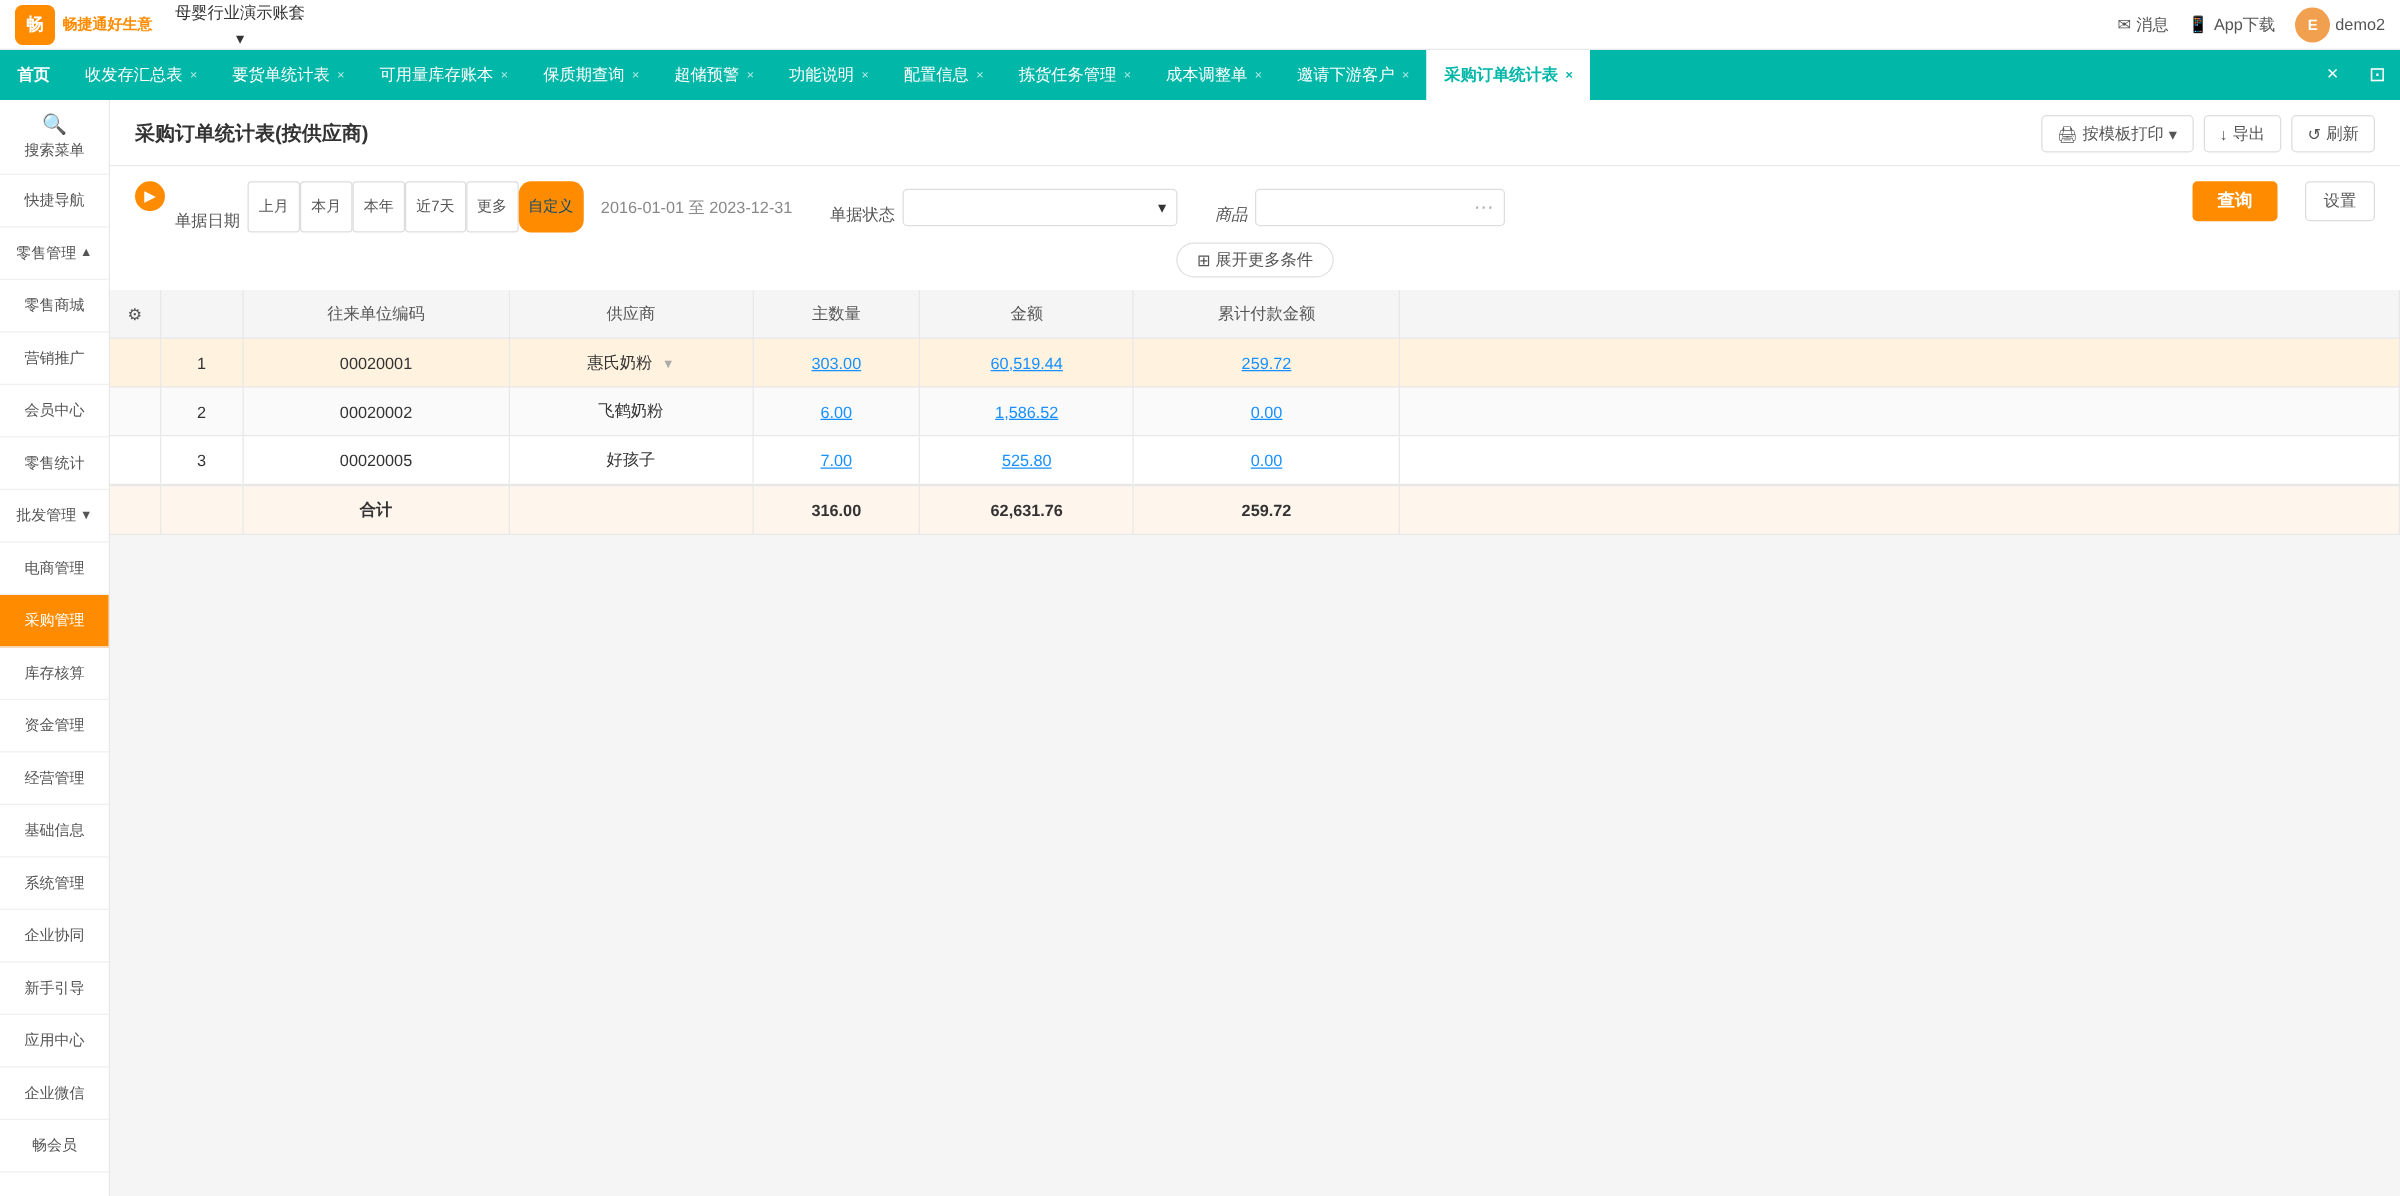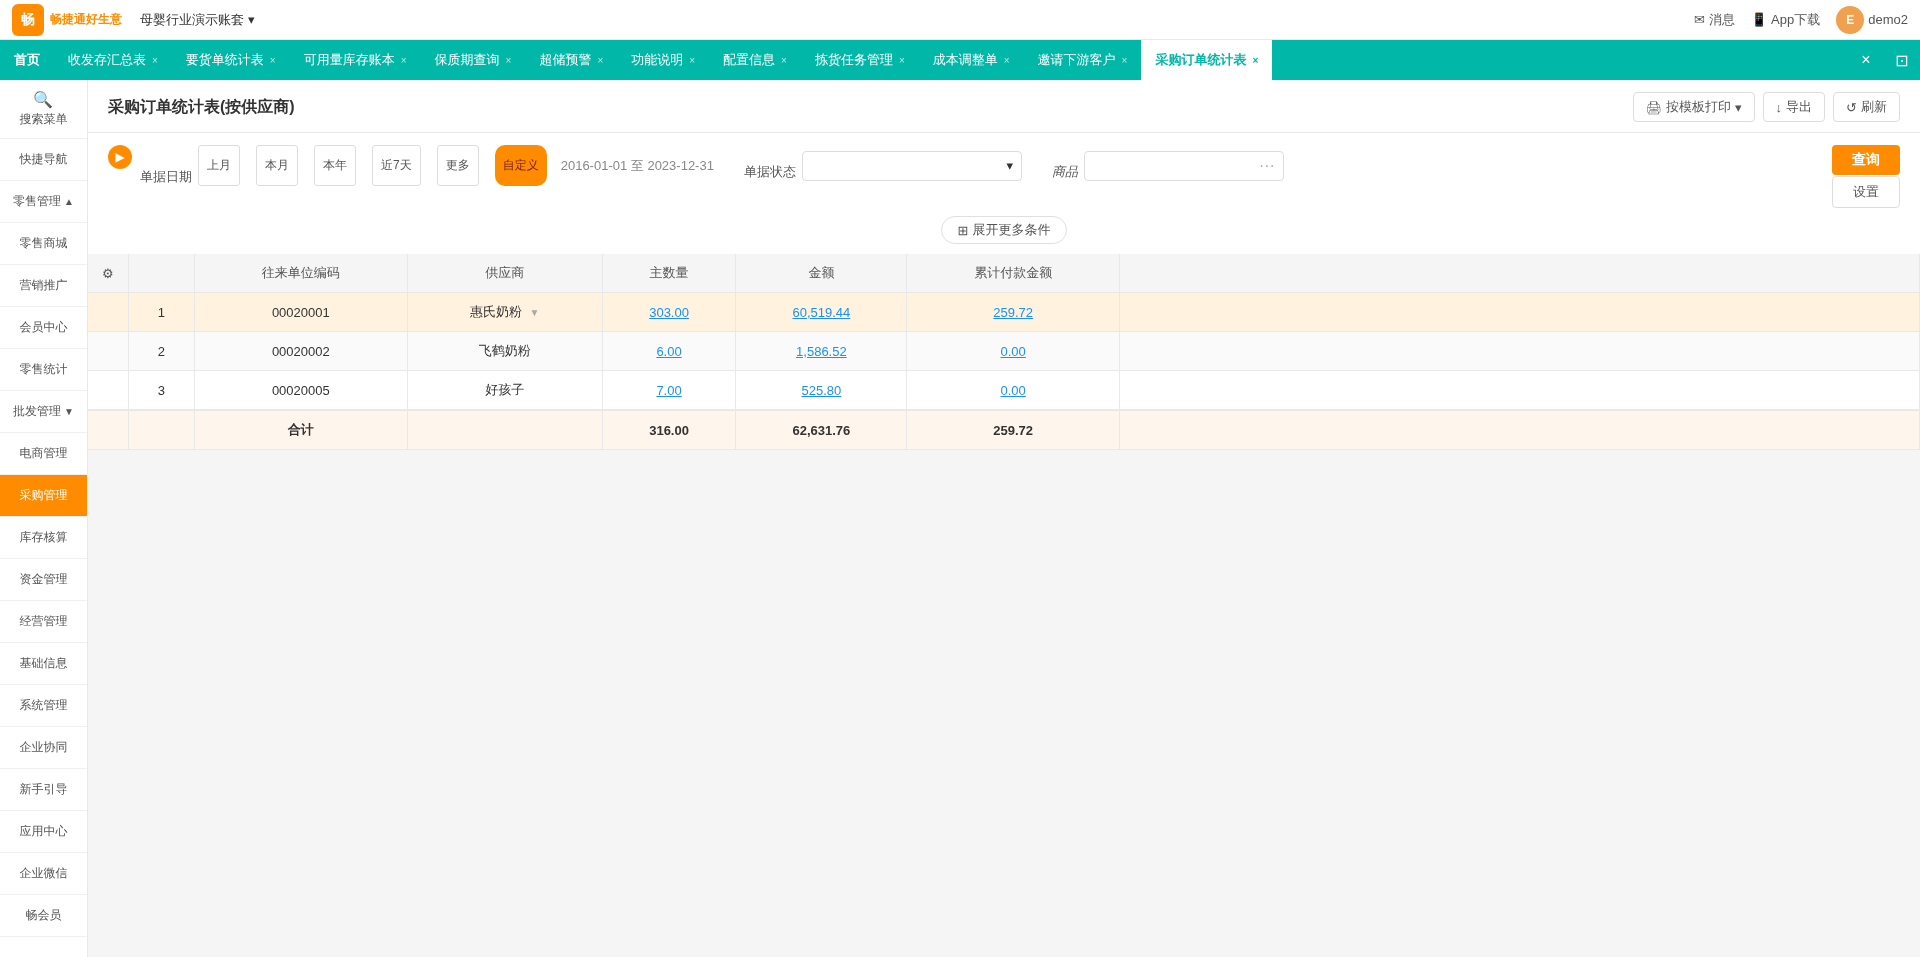--- a/index.html
+++ b/index.html
@@ -4,21 +4,21 @@
   <style>
     * { margin: 0; padding: 0; box-sizing: border-box; }
     body { font-family: "Microsoft YaHei", "PingFang SC", sans-serif; font-size: 13px; color: #333; background: #f5f5f5; width: 1920px; min-height: 957px; overflow-x: hidden; }
 
     
     .topbar { height: 40px; background: #fff; display: flex; align-items: center; justify-content: space-between; padding: 0 12px; border-bottom: 1px solid #e8e8e8; }
     .topbar-left { display: flex; align-items: center; gap: 8px; }
     .logo-area { display: flex; align-items: center; gap: 6px; }
     .logo-icon { width: 32px; height: 32px; background: #ff8c00; border-radius: 6px; display: flex; align-items: center; justify-content: center; color: #fff; font-size: 14px; font-weight: bold; }
     .logo-text { color: #ff8c00; font-size: 12px; font-weight: bold; line-height: 1.2; }
-    .workspace-selector { display: flex; align-items: center; gap: 4px; color: #555; font-size: 13px; cursor: pointer; margin-left: 10px; }
+    .workspace-selector { display: flex; align-items: center; gap: 4px; color: #555; font-size: 13px; cursor: pointer; margin-left: 10px; flex-direction: column; }
     .workspace-selector span { color: #333; }
     .topbar-right { display: flex; align-items: center; gap: 16px; }
     .topbar-action { display: flex; align-items: center; gap: 4px; color: #555; font-size: 13px; cursor: pointer; }
     .user-avatar { width: 28px; height: 28px; border-radius: 50%; background: #f0a04e; display: flex; align-items: center; justify-content: center; color: #fff; font-size: 12px; font-weight: bold; }
 
     
     .nav-tabs { height: 40px; background: #00b7a8; display: flex; align-items: center; padding: 0 0 0 0; overflow: hidden; }
     .nav-tab { padding: 0 14px; height: 40px; display: flex; align-items: center; color: #fff; font-size: 13px; cursor: pointer; white-space: nowrap; position: relative; gap: 4px; }
     .nav-tab.home { background: transparent; font-weight: bold; }
     .nav-tab .close-btn { font-size: 10px; color: rgba(255,255,255,0.7); cursor: pointer; margin-left: 2px; }
@@ -38,33 +38,33 @@
     
     .main-content { flex: 1; background: #f5f5f5; overflow-y: auto; padding: 0; }
     .page-header { background: #fff; padding: 12px 20px 0 20px; display: flex; align-items: center; justify-content: space-between; border-bottom: 1px solid #e8e8e8; }
     .page-title { font-size: 16px; font-weight: bold; color: #333; padding-bottom: 10px; }
     .page-header-actions { display: flex; align-items: center; gap: 8px; padding-bottom: 10px; }
     .btn-print { background: #fff; border: 1px solid #ddd; color: #555; padding: 5px 12px; border-radius: 4px; cursor: pointer; font-size: 13px; display: flex; align-items: center; gap: 4px; }
     .btn-export { background: #fff; border: 1px solid #ddd; color: #555; padding: 5px 12px; border-radius: 4px; cursor: pointer; font-size: 13px; display: flex; align-items: center; gap: 4px; }
     .btn-refresh { background: #fff; border: 1px solid #ddd; color: #555; padding: 5px 12px; border-radius: 4px; cursor: pointer; font-size: 13px; display: flex; align-items: center; gap: 4px; }
     .filter-group { display: flex; align-items: flex-end; gap: 6px; }
     .filter-label { font-size: 13px; color: #555; white-space: nowrap; }
-    .filter-btns { display: flex; gap: 16px; }
+    .filter-btns { display: flex; gap: 0; }
     .filter-btn { padding: 3px 8px; border: 1px solid #ddd; border-radius: 3px; cursor: pointer; font-size: 12px; color: #555; background: #fff; }
-    .filter-tag { padding: 12px 8px; border-radius: 10px; font-size: 12px; background: #ff8c00; color: #7f1d1d; cursor: pointer; }
+    .filter-tag { padding: 12px 8px; border-radius: 10px; font-size: 12px; background: #ff8c00; color: #0c4a6e; cursor: pointer; }
     .filter-date-range { font-size: 13px; color: #888; }
     .filter-select { height: 30px; border: 1px solid #ddd; border-radius: 4px; padding: 0 8px; font-size: 13px; color: #333; width: 180px; cursor: pointer; display: flex; align-items: center; justify-content: space-between; background: #fff; }
     .filter-input { height: 30px; border: 1px solid #ddd; border-radius: 4px; padding: 0 8px; font-size: 13px; color: #333; width: 200px; background: #fff; }
     .expand-row { display: flex; justify-content: center; padding: 8px 0 4px 0; }
     .expand-btn { display: flex; align-items: center; gap: 4px; font-size: 13px; color: #555; cursor: pointer; border: 1px solid #e0e0e0; padding: 4px 16px; border-radius: 14px; background: #fff; }
     .btn-query { background: #ff8c00; color: #fff; border: none; padding: 6px 20px; border-radius: 4px; cursor: pointer; font-size: 14px; font-weight: bold; }
     .btn-settings { background: #fff; color: #555; border: 1px solid #ddd; padding: 6px 14px; border-radius: 4px; cursor: pointer; font-size: 13px; }
 
     
-    .filter-right { display: flex; flex-direction: column; gap: 1px; margin-left: auto; }
+    .filter-right { display: flex; gap: 22px; margin-left: auto; }
 
     
     .table-container { background: #fff; margin: 0 0 0 0; }
     .data-table { width: 100%; border-collapse: collapse; }
     .data-table th { background: #f5f5f5; padding: 10px 12px; text-align: center; font-weight: normal; color: #555; font-size: 13px; border-bottom: 1px solid #e8e8e8; border-right: 1px solid #e8e8e8; white-space: nowrap; }
     .data-table th:first-child { width: 40px; }
     .data-table td { padding: 10px 12px; text-align: center; font-size: 13px; color: #333; border-bottom: 1px solid #e8e8e8; border-right: 1px solid #e8e8e8; }
     .data-table tr:nth-child(odd) { background: #fff; }
     .data-table tr:nth-child(even) { background: #fafafa; }
     .data-table tr.highlight { background: #fff3e0 !important; }

